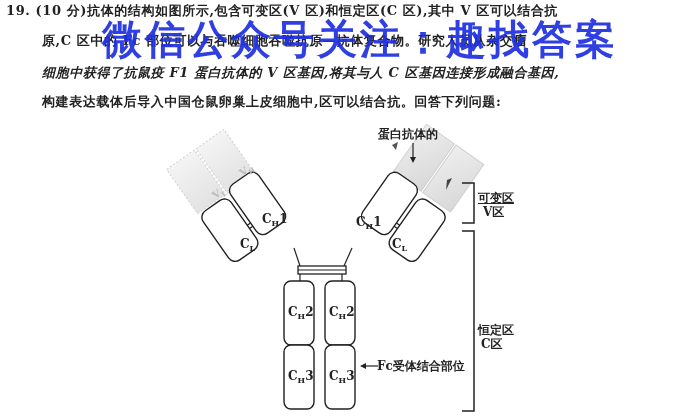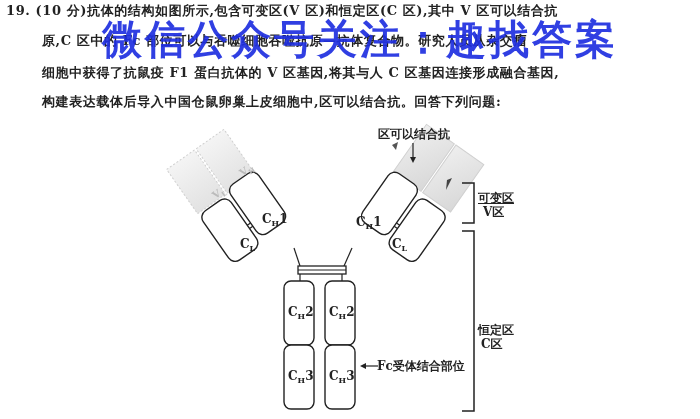--- a/index.html
+++ b/index.html
@@ -1,21 +1,21 @@
 <!DOCTYPE html>
 <html><head>
 <meta charset="utf-8">
 <style>
   html, body { margin:0; padding:0; }
   body { width:700px; height:419px; background:#ffffff; position:relative; overflow:hidden;
          font-family:"DejaVu Serif","Liberation Serif",serif; color:#1a1a1a; }
   .line { position:absolute; left:0; white-space:nowrap; font-size:13px; letter-spacing:0.6px; font-weight:bold; color:#222; }
   .l1 { top:2px; left:6px; }
   .l2 { top:32px; left:42px; }
-  .l3 { top:64px; left:42px; }
+  .l3 { top:64px; left:42px;font-style:italic; }
   .l4 { top:93px; left:42px; }
   .watermark { position:absolute; left:64px; top:12px; font-family:"DejaVu Sans","Liberation Sans",sans-serif;
                font-size:40px; font-weight:bold; color:#1f2fe0; letter-spacing:3px; white-space:nowrap; opacity:0.92;margin-left:38px; }
   .diagram { position:absolute; left:0; top:0; width:700px; height:419px; }
   .lbl { position:absolute; font-size:12px; white-space:nowrap; color:#222; font-weight:bold; }
 </style>
 </head>
 <body>
 
 <div class="line l1">19. (10 分)抗体的结构如图所示,包含可变区(V 区)和恒定区(C 区),其中 V 区可以结合抗</div>
@@ -97,18 +97,18 @@
 <div class="lbl" style="left:262px;top:212px;"><span>C</span><sub style="font-size:8px">H</sub><span>1</span></div>
 
 <div class="lbl" style="left:356px;top:215px;"><span>C</span><sub style="font-size:8px">H</sub><span>1</span></div>
 <div class="lbl" style="left:392px;top:237px;"><span>C</span><sub style="font-size:8px">L</sub></div>
 
 <div class="lbl" style="left:288px;top:305px;"><span>C</span><sub style="font-size:8px">H</sub><span>2</span></div>
 <div class="lbl" style="left:329px;top:305px;"><span>C</span><sub style="font-size:8px">H</sub><span>2</span></div>
 <div class="lbl" style="left:288px;top:369px;"><span>C</span><sub style="font-size:8px">H</sub><span>3</span></div>
 <div class="lbl" style="left:329px;top:369px;"><span>C</span><sub style="font-size:8px">H</sub><span>3</span></div>
 
-<div class="lbl" style="left:378px;top:126px;">区可以结合抗</div>
+<div class="lbl" style="left:378px;top:126px;">蛋白抗体的</div>
 <div class="lbl" style="left:478px;top:190px;text-decoration:underline;">可变区</div>
 <div class="lbl" style="left:483px;top:204px;">V区</div>
 <div class="lbl" style="left:478px;top:322px;">恒定区</div>
 <div class="lbl" style="left:481px;top:336px;">C区</div>
 <div class="lbl" style="left:377px;top:358px;">Fc受体结合部位</div>
 
 </body></html>

